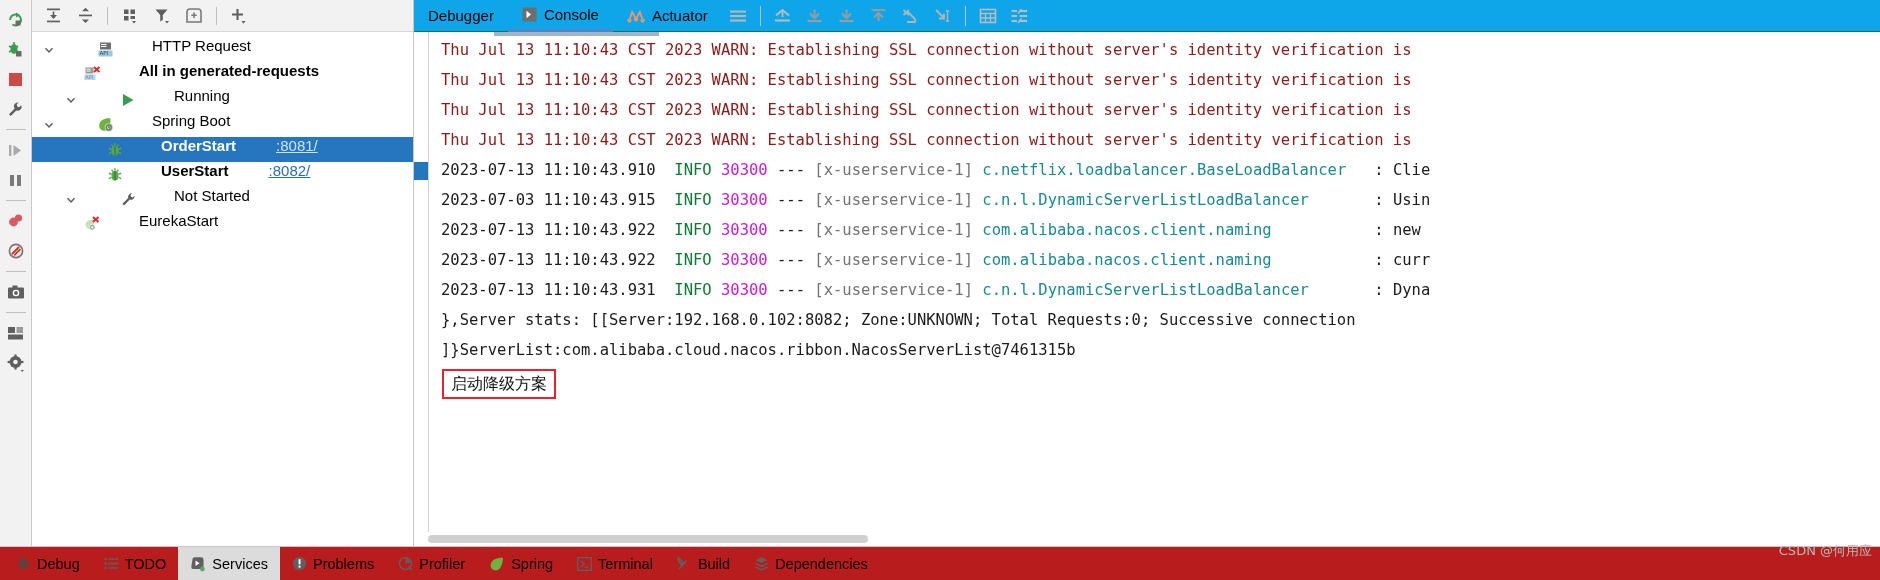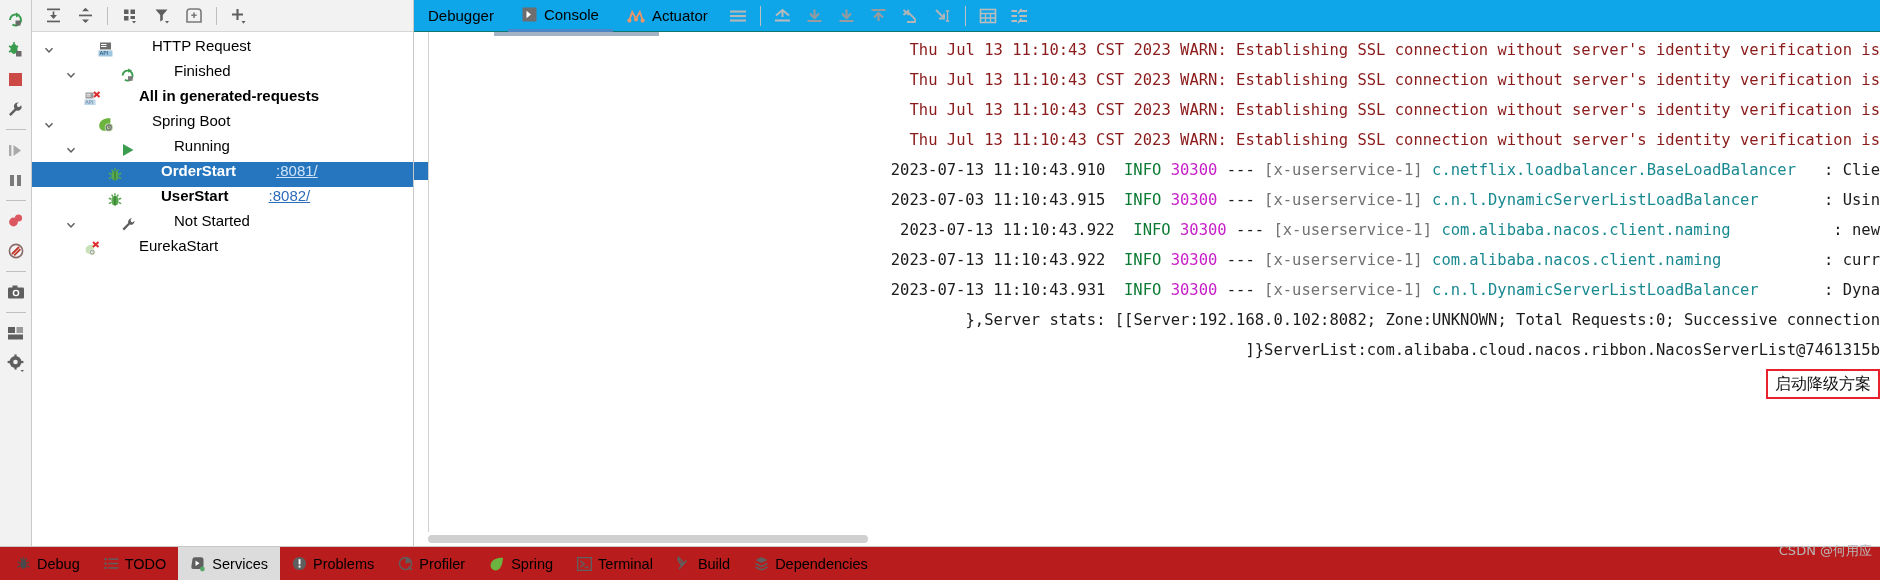--- a/index.html
+++ b/index.html
@@ -57,21 +57,21 @@
     display:flex;align-items:center;box-sizing:border-box;flex:none;
   }
   .ctab{
     height:32px;display:flex;align-items:center;gap:7px;padding:0 14px;
     font-size:15px;box-sizing:border-box;position:relative;
   }
   .ctab.active{border-bottom:3px solid #4a88c7;}
   .csep{width:1px;height:20px;background:#bfbfbf;margin:0 6px;}
   .cbtn{width:32px;height:26px;display:flex;align-items:center;justify-content:center;}
 
-  .console-body{flex:1;display:flex;min-height:0;position:relative;background:#fff;overflow:hidden;text-align:right;}
+  .console-body{flex:1;display:flex;min-height:0;position:relative;background:#fff;overflow:hidden;}
   .gutter{width:14px;background:#fff;border-right:1px solid #d0d0d0;flex:none;position:relative;}
   .gmark{position:absolute;left:0;width:14px;height:18px;background:#2675bf;}
   .log{
     flex:1;padding:3px 0 0 12px;font-family:"DejaVu Sans Mono","Liberation Mono",monospace;
     font-size:15.5px;line-height:30px;white-space:nowrap;overflow:hidden;box-sizing:border-box;
   }
   .l-warn{color:#8b1a1a;}
   .l-time{color:#1b1b1b;}
   .l-info{color:#0b7a33;}
   .l-pid{color:#c820c8;}
@@ -263,79 +263,64 @@
               <rect x="2" y="1.5" width="11" height="7" fill="#6e6e6e"></rect>
               <rect x="3" y="3" width="5.5" height="1" fill="#ffffff"></rect>
               <rect x="3" y="5" width="5.5" height="1" fill="#ffffff"></rect>
               <rect x="0.5" y="9.5" width="14" height="6" fill="#9fc6e0"></rect>
               <text x="1.5" y="14.4" font-size="5.6" font-family="DejaVu Sans, sans-serif" fill="#204d73">API</text>
             </svg>
           </span>
           <span class="nlabel">HTTP Request</span>
         </div>
 
-        <div class="node ind2">
-          <span class="arrow">
-            <svg width="12" height="12" viewBox="0 0 12 12">
-                <path d="M2.5 4.3 L6 8 L9.5 4.3" fill="none" stroke="#5f5f5f" stroke-width="1.5"></path>
-              </svg>
-          </span>
-          <span class="nicon">
-            <svg width="16" height="16" viewBox="0 0 16 16">
-              <path d="M2.6 8.6a5 5 0 1 1 2.3 4.2" fill="none" stroke="#3a9c4e" stroke-width="1.9"></path>
-              <path d="M8.2 1.4 L12 3.6 L8.2 5.8 Z" fill="#3a9c4e"></path>
-              <rect x="8" y="9.2" width="4.6" height="4.6" fill="#7b7b7b"></rect>
-            </svg>
-          </span>
-          <span class="nlabel">Finished</span>
-        </div>
 
         <div class="node ind3">
           <span class="nicon">
             <svg width="18" height="17" viewBox="0 0 18 17">
               <rect x="1.5" y="1.5" width="8" height="6" fill="#9a9a9a"></rect>
               <rect x="2.5" y="2.8" width="4" height="0.9" fill="#ffffff"></rect>
               <rect x="2.5" y="4.6" width="4" height="0.9" fill="#ffffff"></rect>
               <rect x="0.5" y="8.5" width="11" height="5.5" fill="#bcd6e8"></rect>
               <text x="1.3" y="12.9" font-size="5.1" font-family="DejaVu Sans, sans-serif" fill="#6b8ca3">API</text>
               <path d="M10 1 L15.5 6 M15.5 1 L10 6" stroke="#dd2e2e" stroke-width="2.1"></path>
             </svg>
           </span>
           <span class="nlabel bold">All in generated-requests</span>
         </div>
 
+        <div class="node ind2">
+          <span class="arrow">
+            <svg width="12" height="12" viewBox="0 0 12 12">
+                <path d="M2.5 4.3 L6 8 L9.5 4.3" fill="none" stroke="#5f5f5f" stroke-width="1.5"></path>
+              </svg>
+          </span>
+          <span class="nicon">
+            <svg width="16" height="16" viewBox="0 0 16 16">
+                <path d="M3 2 L13.5 8 L3 14 Z" fill="#3a9c4e"></path>
+              </svg>
+          </span>
+          <span class="nlabel">Running</span>
+        </div>
+
         <div class="node ind1">
           <span class="arrow">
             <svg width="12" height="12" viewBox="0 0 12 12">
                 <path d="M2.5 4.3 L6 8 L9.5 4.3" fill="none" stroke="#5f5f5f" stroke-width="1.5"></path>
               </svg>
           </span>
           <span class="nicon">
             <svg width="18" height="16" viewBox="0 0 18 16">
               <path d="M13.5 1.5C9 0.6 2.5 3 2.2 8.2c-.2 3.3 2.3 5.6 5.2 5.6 3.4 0 6.2-2.9 6.1-12.3z" fill="#6db33f"></path>
               <circle cx="11.8" cy="10.4" r="4.1" fill="#b9d8a3"></circle>
               <circle cx="11.8" cy="10.4" r="2.5" fill="none" stroke="#6e6e6e" stroke-width="1.2"></circle>
               <path d="M11.8 8.6 L11.8 10.4 L13 11.2" stroke="#6e6e6e" stroke-width="1.1" fill="none"></path>
             </svg>
           </span>
           <span class="nlabel">Spring Boot</span>
-        </div>
-
-        <div class="node ind2">
-          <span class="arrow">
-            <svg width="12" height="12" viewBox="0 0 12 12">
-                <path d="M2.5 4.3 L6 8 L9.5 4.3" fill="none" stroke="#5f5f5f" stroke-width="1.5"></path>
-              </svg>
-          </span>
-          <span class="nicon">
-            <svg width="16" height="16" viewBox="0 0 16 16">
-                <path d="M3 2 L13.5 8 L3 14 Z" fill="#3a9c4e"></path>
-              </svg>
-          </span>
-          <span class="nlabel">Running</span>
         </div>
 
         <div class="node ind4 sel">
           <span class="nicon">
             <svg width="16" height="16" viewBox="0 0 16 16">
               <ellipse cx="8" cy="8.8" rx="3.6" ry="5" fill="#58a84f"></ellipse>
               <path d="M8 1.2 L8 3.6 M4.6 2.6 L6.1 4.6 M11.4 2.6 L9.9 4.6" stroke="#58a84f" stroke-width="1.5"></path>
               <path d="M1.8 6.2 L4.4 7.2 M1.8 11.6 L4.4 10.4 M14.2 6.2 L11.6 7.2 M14.2 11.6 L11.6 10.4" stroke="#58a84f" stroke-width="1.5"></path>
               <path d="M8 4.2 L8 13.2" stroke="#2f6e2a" stroke-width="1"></path>
             </svg>

